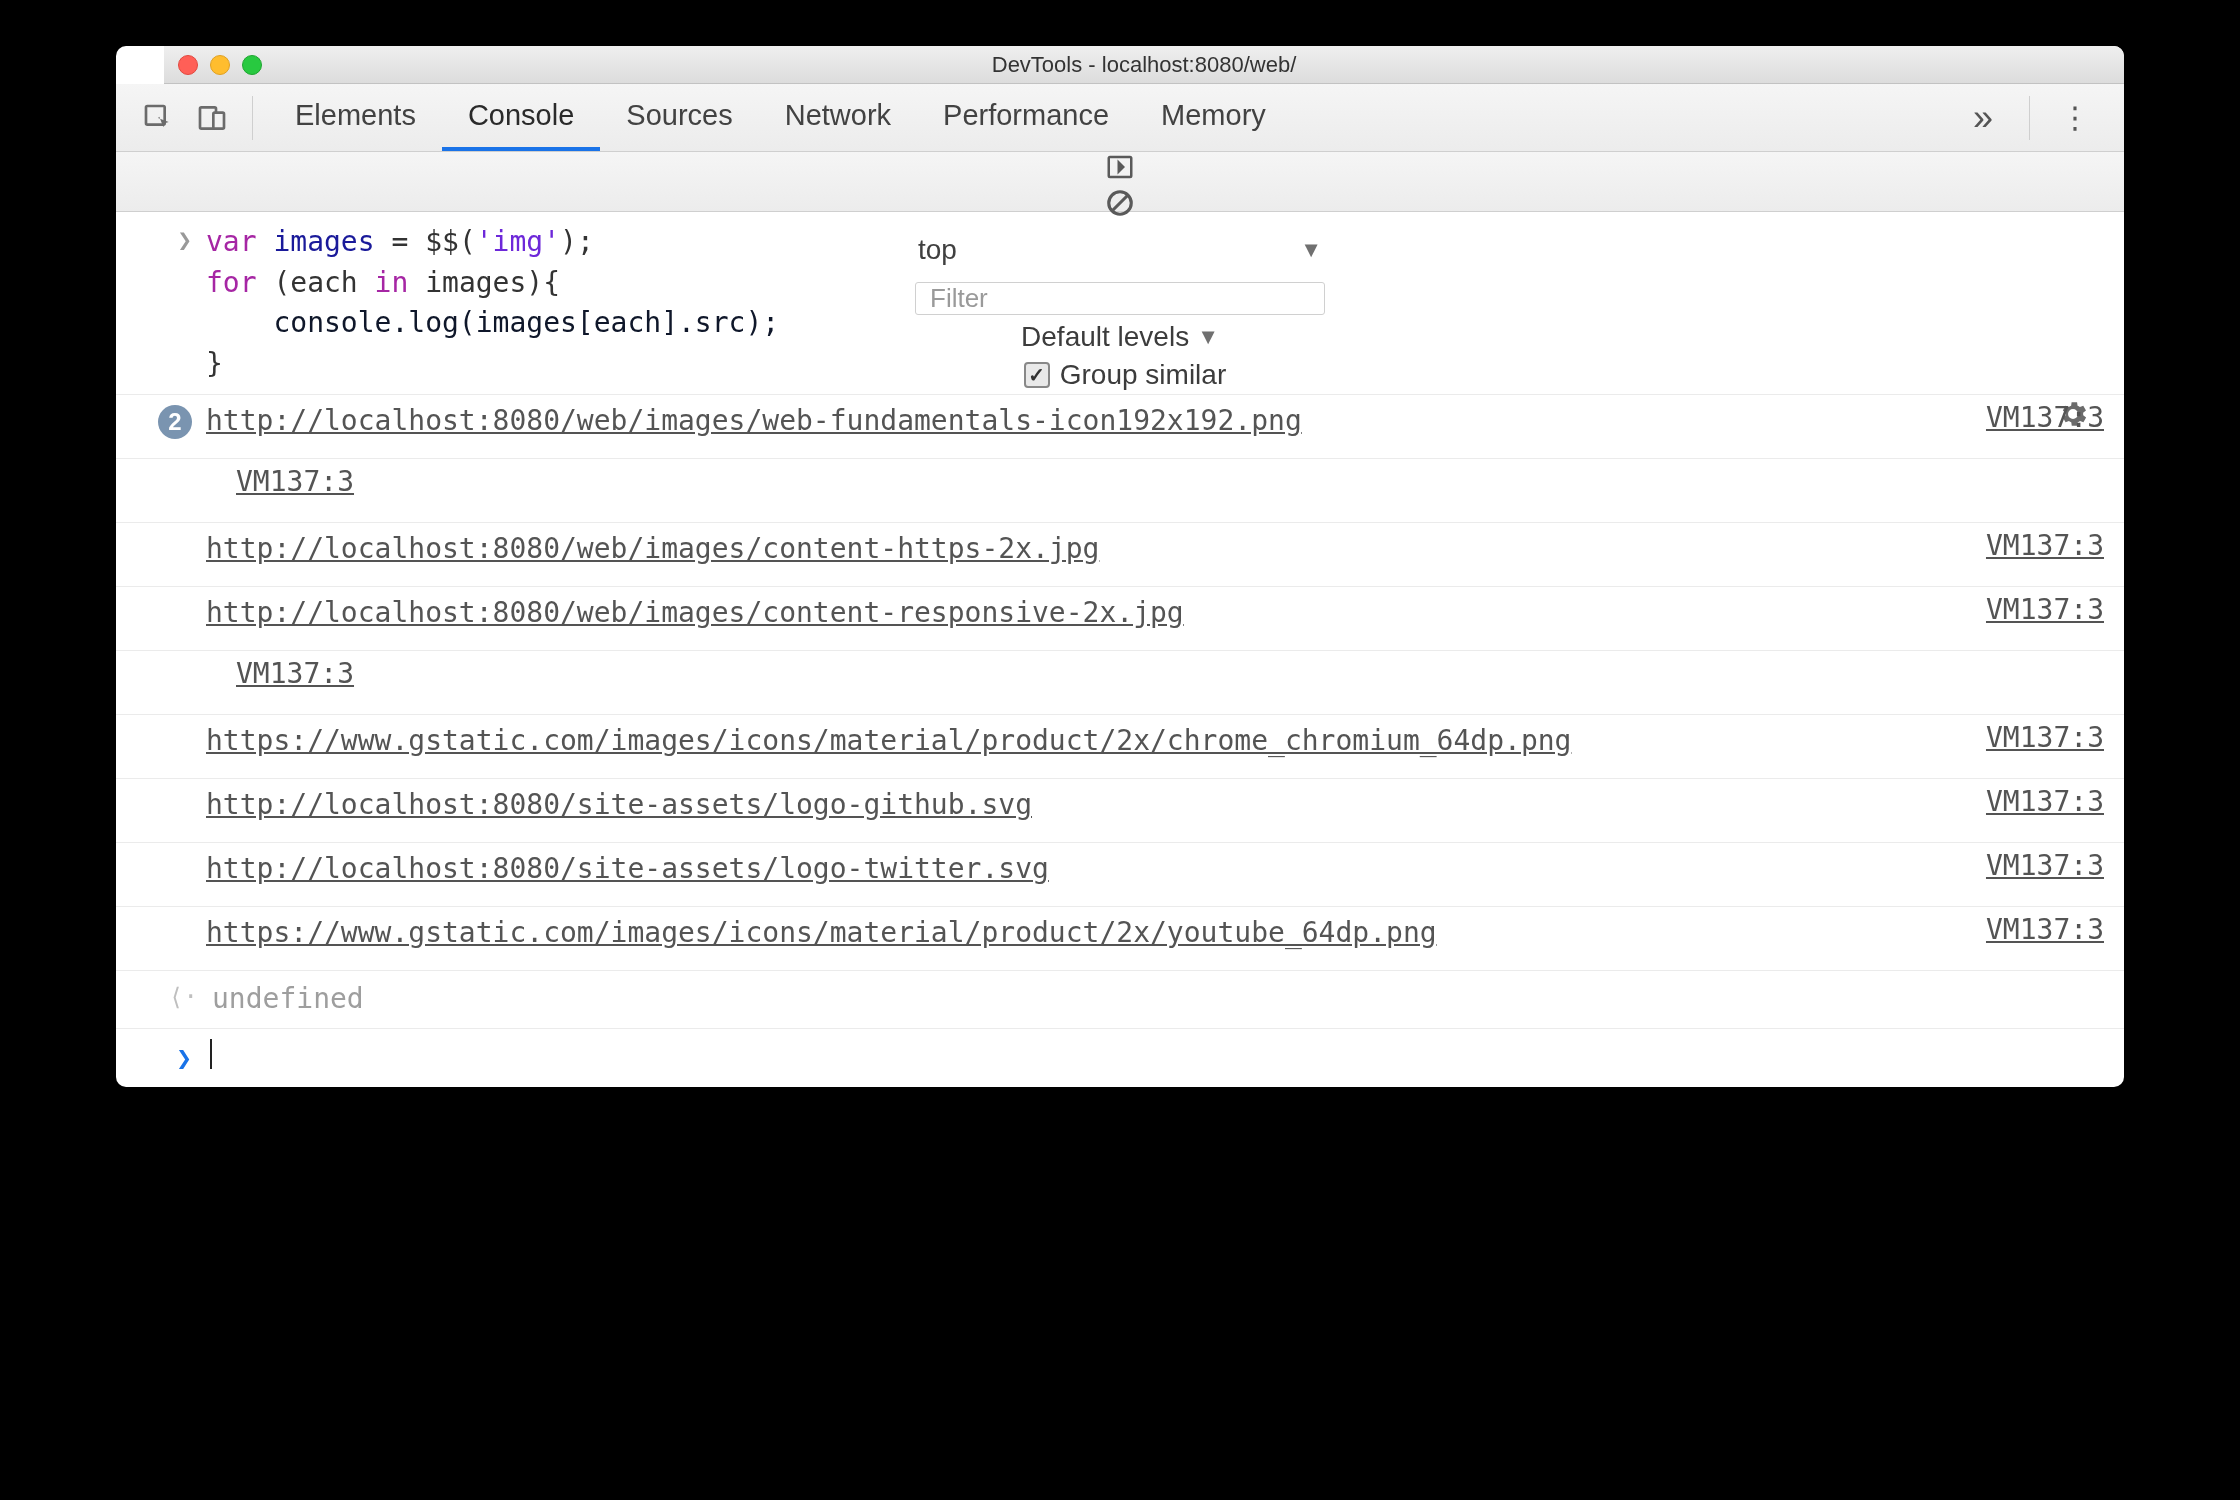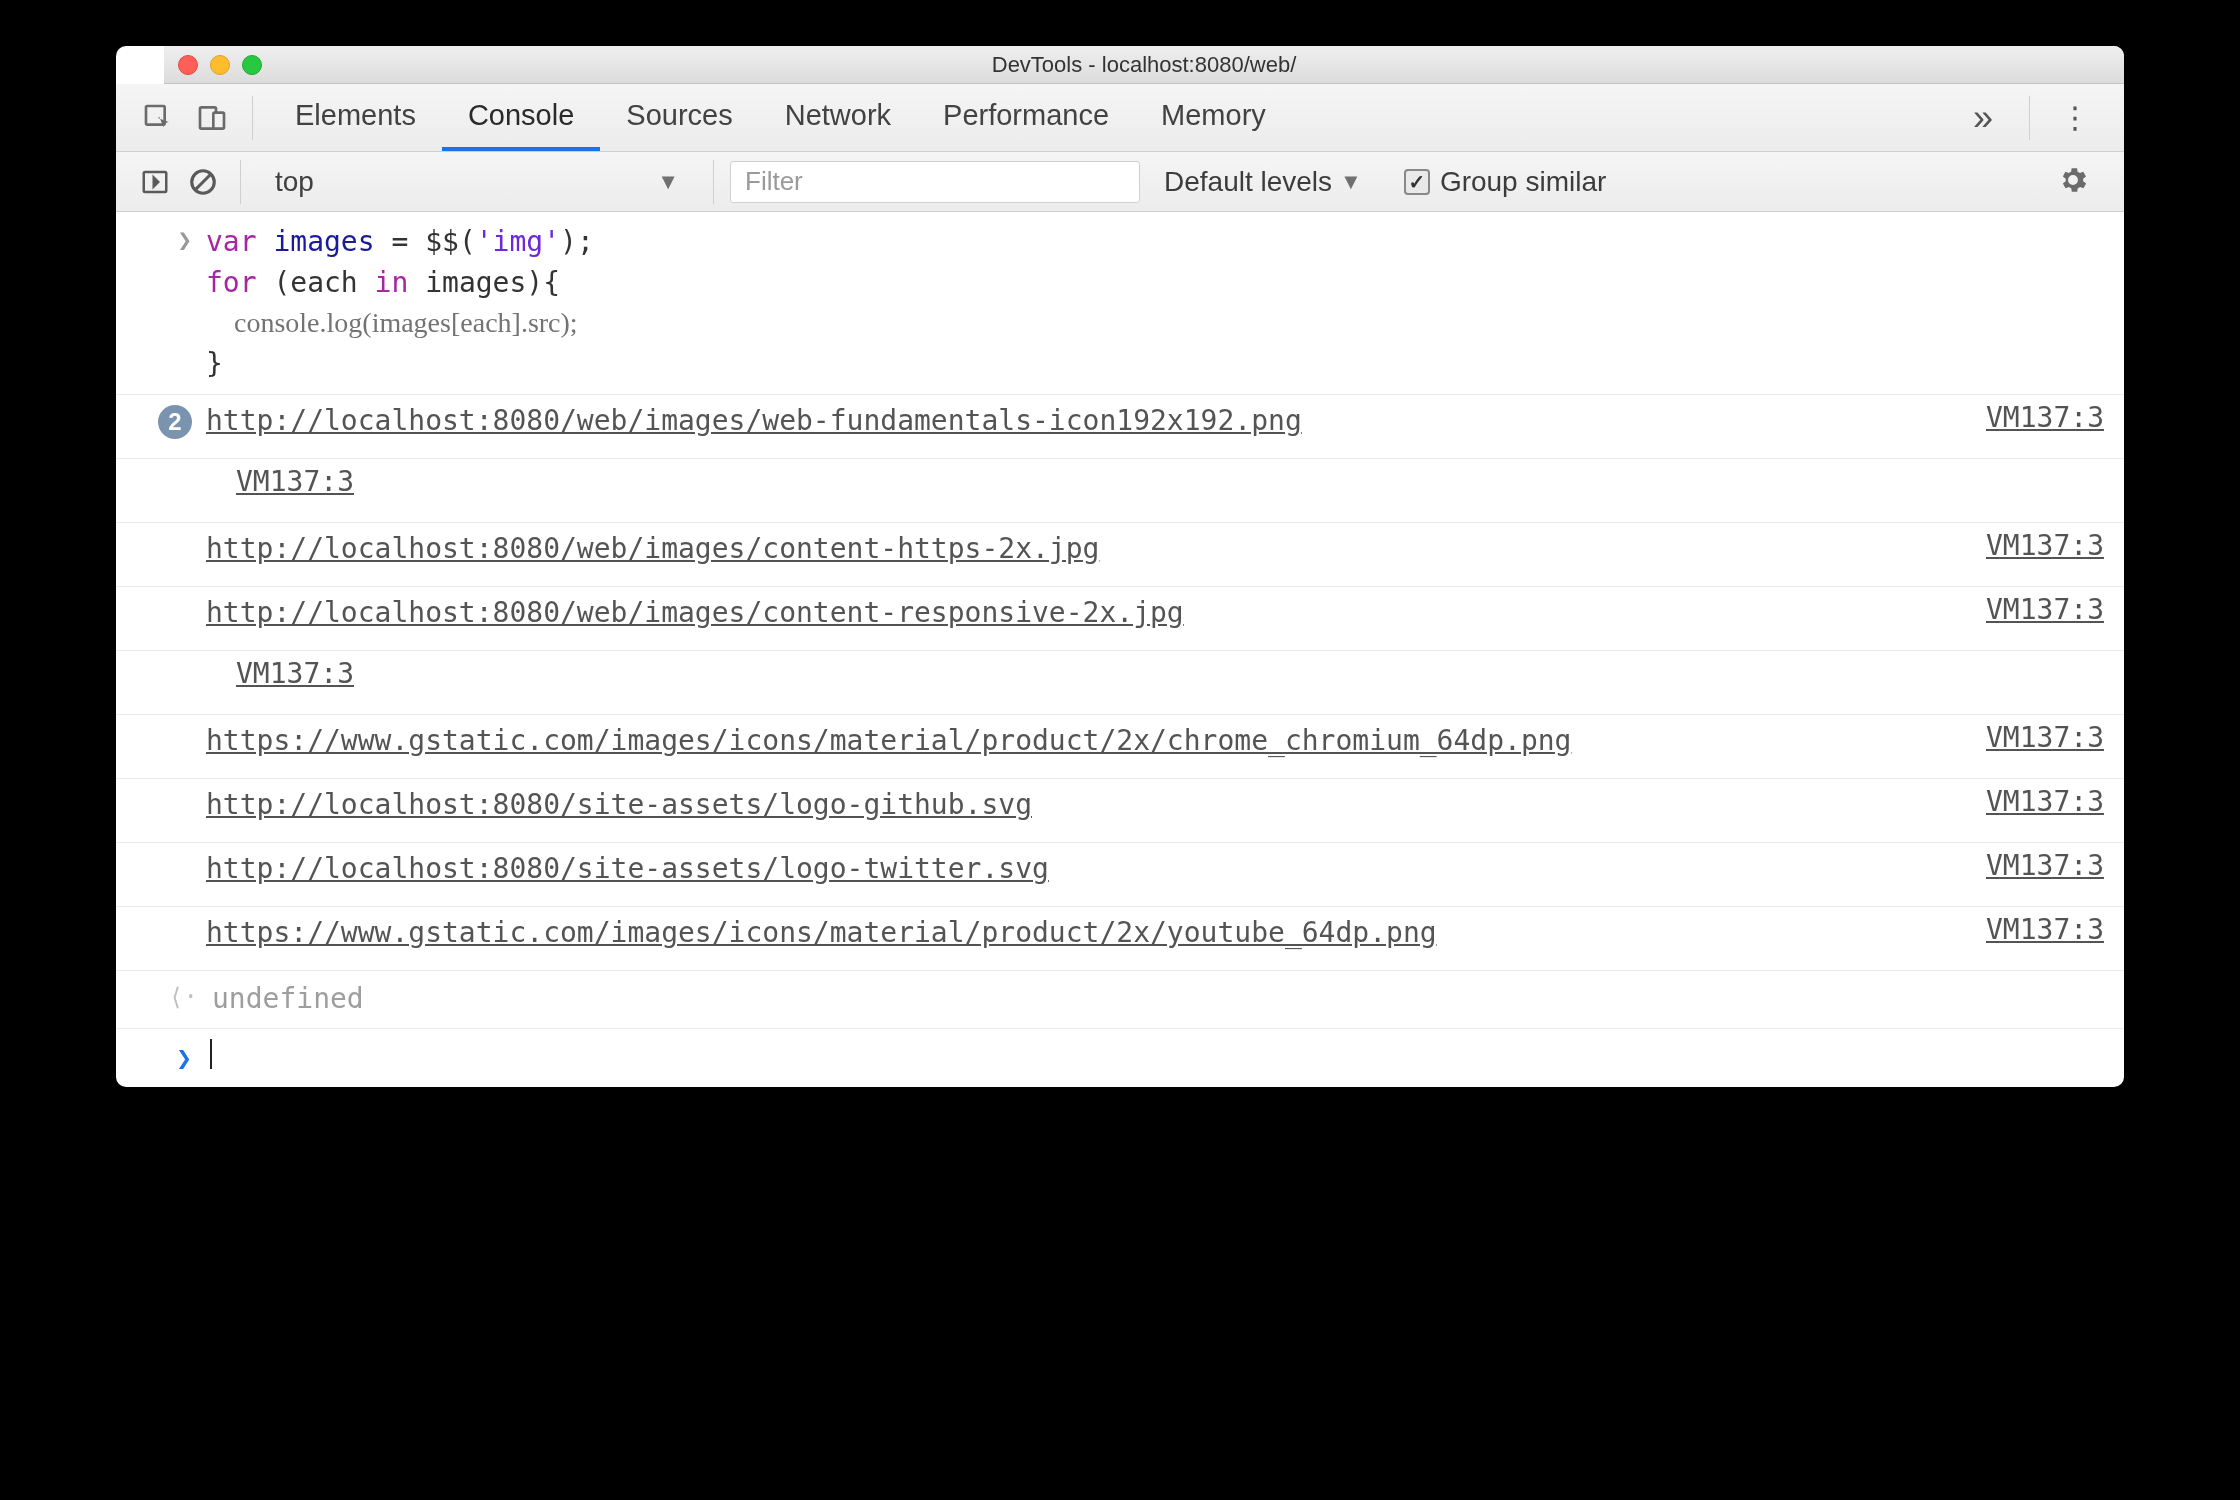--- a/index.html
+++ b/index.html
@@ -71,20 +71,21 @@
   .kebab { font-size:30px; color:#555; padding:0 14px; cursor:pointer; letter-spacing:2px; }
   .chevrons { font-size:36px; color:#555; padding:0 20px; cursor:pointer; }
   
   .toolbar {
     height:60px;
     background: linear-gradient(#f5f5f5,#ececec);
     border-bottom: 1px solid #cfcfcf;
     display:flex; align-items:center;
     padding: 0 18px;
     gap: 6px;
+    flex-direction: column;
   }
   .tool-icon {
     width:42px; height:42px; display:flex; align-items:center; justify-content:center;
     color:#5a5a5a; cursor:pointer;
   }
   .context-sel {
     display:flex; align-items:center; gap:8px;
     padding: 4px 18px;
     font-size:28px; color:#404040;
     min-width: 440px;
@@ -146,21 +147,21 @@
     text-decoration: underline; color:#545454; cursor:pointer;
   }
   .src {
     color:#545454; text-decoration:underline; cursor:pointer; white-space:nowrap;
     padding-left:30px;
   }
   pre.code { margin:0; white-space:pre; }
   .kw { color:#a626a4; }
   .var { color:#1a1a9a; }
   .str { color:#6d28d9; }
-  .fn { color:#737373;font-family:Liberation Serif, serif; }
+  .fn { color:#0f172a; }
   .pun { color:#333; }
   .undef { color:#9e9e9e; }
   .cursor {
     display:inline-block; width:2px; height:30px; background:#222; vertical-align:middle; margin-left:4px;
   }
 </style>
 </head>
 <body>
 
 <div class="window">

